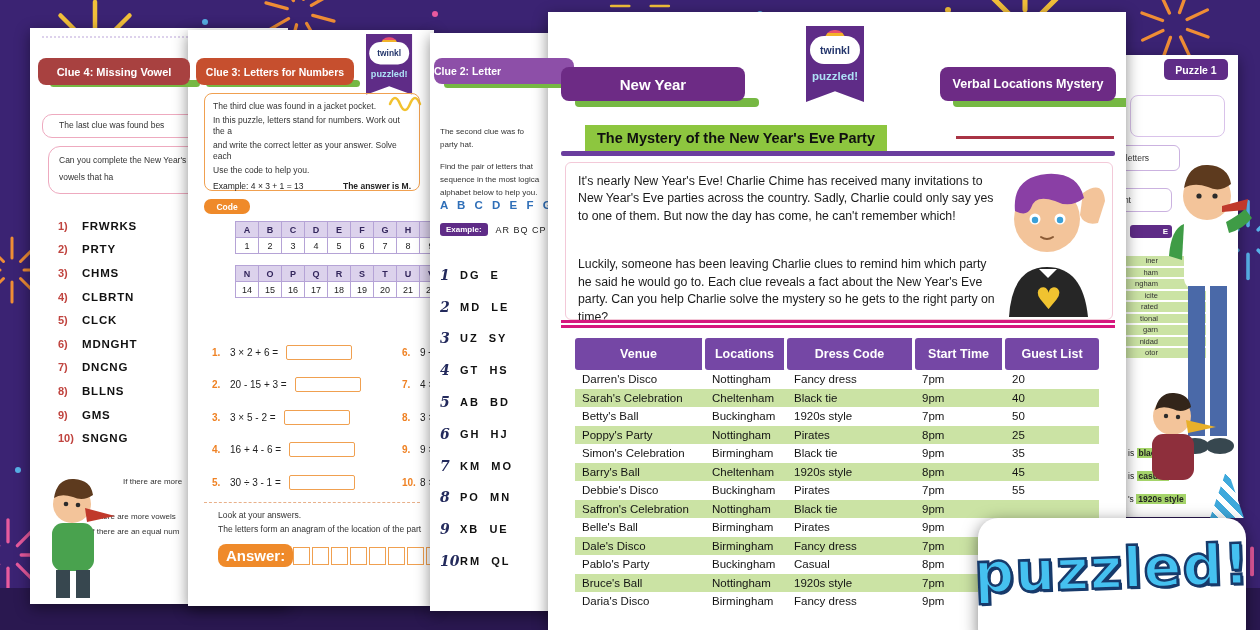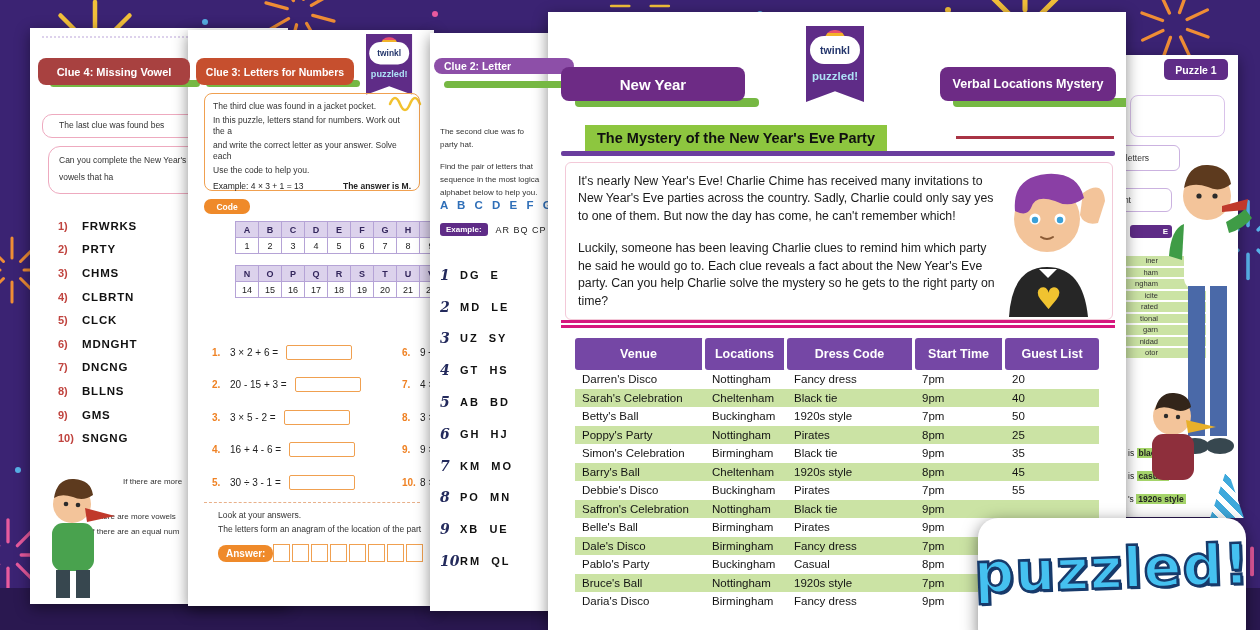--- a/index.html
+++ b/index.html
@@ -20,21 +20,21 @@
 .tp-rainbow{position:absolute;top:4px;left:19px;width:20px;height:9px;border-radius:10px 10px 0 0;background:linear-gradient(#e94f6e 0 3px,#f2b32a 3px 6px,#3fa9dc 6px 9px)}
 .tp-cloud{position:absolute;left:4px;top:10px;width:50px;height:28px;background:#fff;border-radius:14px;display:flex;align-items:center;justify-content:center;font-weight:bold;font-size:10.5px;color:#23356b}
 .tp-word{position:absolute;left:0;right:0;top:44px;text-align:center;color:#aee0f6;font-weight:bold;font-size:11.5px}
 .mini{transform:scale(.8);transform-origin:top left}
 
 .title-hl{position:absolute;left:37px;top:113px;height:26px;display:flex;align-items:center;padding:0 12px;background:#8dc63f;font-size:14.5px;font-weight:bold;color:#101010;z-index:2}
 .red-rule{position:absolute;left:408px;top:124px;width:158px;height:3px;background:#a93445}
 .purple-rule{position:absolute;left:13px;top:139px;width:554px;height:5px;background:#6a3d9e;border-radius:2px}
 .intro-box{position:absolute;left:17px;top:150px;width:548px;height:158px;border:1px solid #f3c9d8;border-radius:6px}
 .intro{position:absolute;left:30px;top:161px;width:424px;font-size:12.3px;line-height:1.42;color:#1c1c1c}
-.intro p+p{margin-top:15px}
+.intro p+p{margin-top:31px}
 .magenta-rule{position:absolute;left:13px;top:308px;width:554px;height:8px;background:linear-gradient(to bottom,#d6177e 0 3px,#fff 3px 5px,#d6177e 5px 8px)}
 .charlie{position:absolute;left:443px;top:153px;width:118px;height:152px}
 .party-table{position:absolute;left:27px;top:326px;width:524px;border-collapse:separate;border-spacing:0;table-layout:fixed}
 .party-table th{background:#7547a5;color:#fff;font-size:12.5px;font-weight:bold;height:32px;border-right:3px solid #fff;border-radius:3px;text-align:center}
 .party-table th:last-child{border-right:none}
 .party-table td{height:18.5px;font-size:11.5px;padding:0 7px;color:#141414;white-space:nowrap;overflow:hidden}
 .party-table tbody tr:nth-child(even){background:#cbe3a4}
 
 .tiny{font-size:8.5px;color:#333;line-height:1.3}
 .dots{position:absolute;top:8px;left:12px;right:12px;border-top:2px dotted #ddd2ec}
@@ -58,21 +58,21 @@
 .code-row.letters .code-cell{background:#dcd2ec;font-weight:bold;color:#33265c}
 .prob-col{position:absolute;top:306px}
 .prob-row{display:flex;align-items:center;height:32.5px}
 .prob-num{width:18px;color:#ef8224;font-weight:bold;font-size:10px}
 .prob-expr{font-size:10px;color:#222;margin-right:8px;white-space:nowrap}
 .prob-box{display:inline-block;width:66px;height:15px;border:1.2px solid #f0a050;border-radius:2px;background:#fff}
 .c3-divider{position:absolute;left:16px;top:472px;width:216px;border-top:1.5px dashed #e8b08a}
 .c3-foot1{position:absolute;left:30px;top:480px}
 .c3-foot2{position:absolute;left:30px;top:494px}
 .ans-row{position:absolute;left:30px;top:514px;display:flex;align-items:center}
-.ans-pill{background:#ef8a2a;color:#fff;font-weight:bold;font-size:10px;border-radius:8px;padding:3px 8px;}
+.ans-pill{background:#ef8a2a;color:#fff;font-weight:bold;font-size:15px;border-radius:8px;padding:3px 8px;}
 .ans-box{width:17px;height:18px;border:1.2px solid #f0a050;background:#fff;margin-right:2px}
 
 .c2-para{position:absolute;font-size:8px;color:#333;line-height:13px}
 .c2-alpha{position:absolute;left:10px;top:166px;font-weight:bold;font-size:11.5px;color:#2f6fb8;letter-spacing:3px;white-space:nowrap}
 .c2-exrow{position:absolute;left:10px;top:190px;display:flex;align-items:center}
 .c2-expill{background:#5f2c87;color:#fff;font-weight:bold;font-size:8px;border-radius:3px;padding:2px 6px;margin-right:8px}
 .c2-extext{font-size:9px;color:#222;letter-spacing:1px}
 .c2-list{position:absolute;left:10px;top:226px}
 .c2-item{display:flex;align-items:center;height:31.8px}
 .c2-num{width:20px;font-family:"DejaVu Serif",serif;font-style:italic;font-weight:bold;font-size:14px;color:#232a5c}
@@ -332,21 +332,21 @@
       <span class="ans-box"></span>
       <span class="ans-box"></span>
       <span class="ans-box"></span>
       <span class="ans-box"></span>
       <span class="ans-box"></span>
       <span class="ans-box"></span>
     </div>
   </div>
 
   <div class="page pageC">
-    <div class="pill" style="left:4px;top:25px;width:140px;height:16px;background:#8d4fa8;font-size:10.5px;justify-content:flex-start;padding-left:10px">Clue 2: Letter</div>
+    <div class="pill" style="left:4px;top:25px;width:140px;height:26px;background:#8d4fa8;font-size:10.5px;justify-content:flex-start;padding-left:0">Clue 2: Letter</div>
     <div class="greenbar" style="left:14px;top:48px;width:130px;height:7px"></div>
     <div class="c2-para" style="left:10px;top:92px">
       <div>The second clue was fo</div>
       <div>party hat.</div>
     </div>
     <div class="c2-para" style="left:10px;top:127px">
       <div>Find the pair of letters that</div>
       <div>sequence in the most logica</div>
       <div>alphabet below to help you.</div>
     </div>

